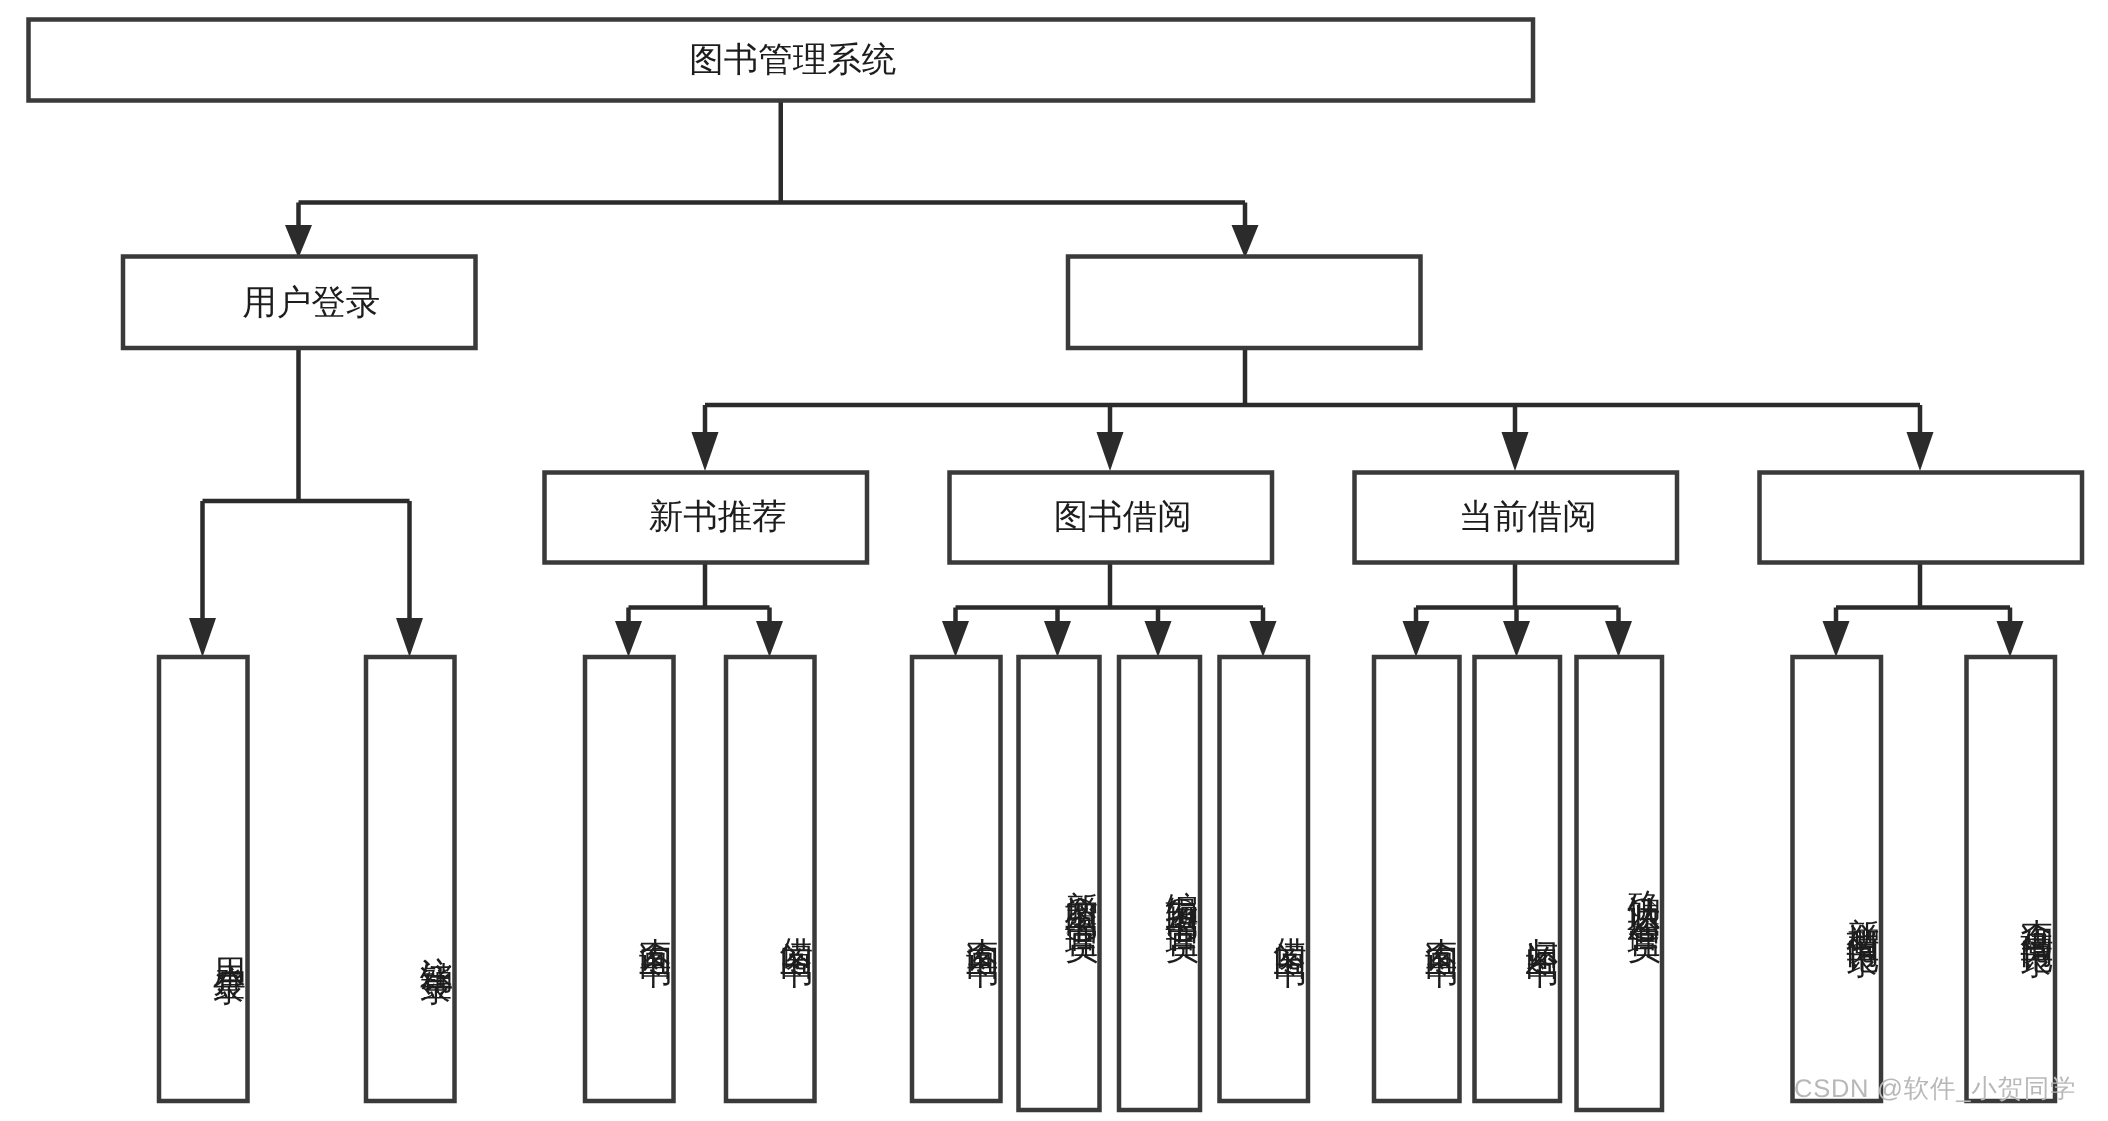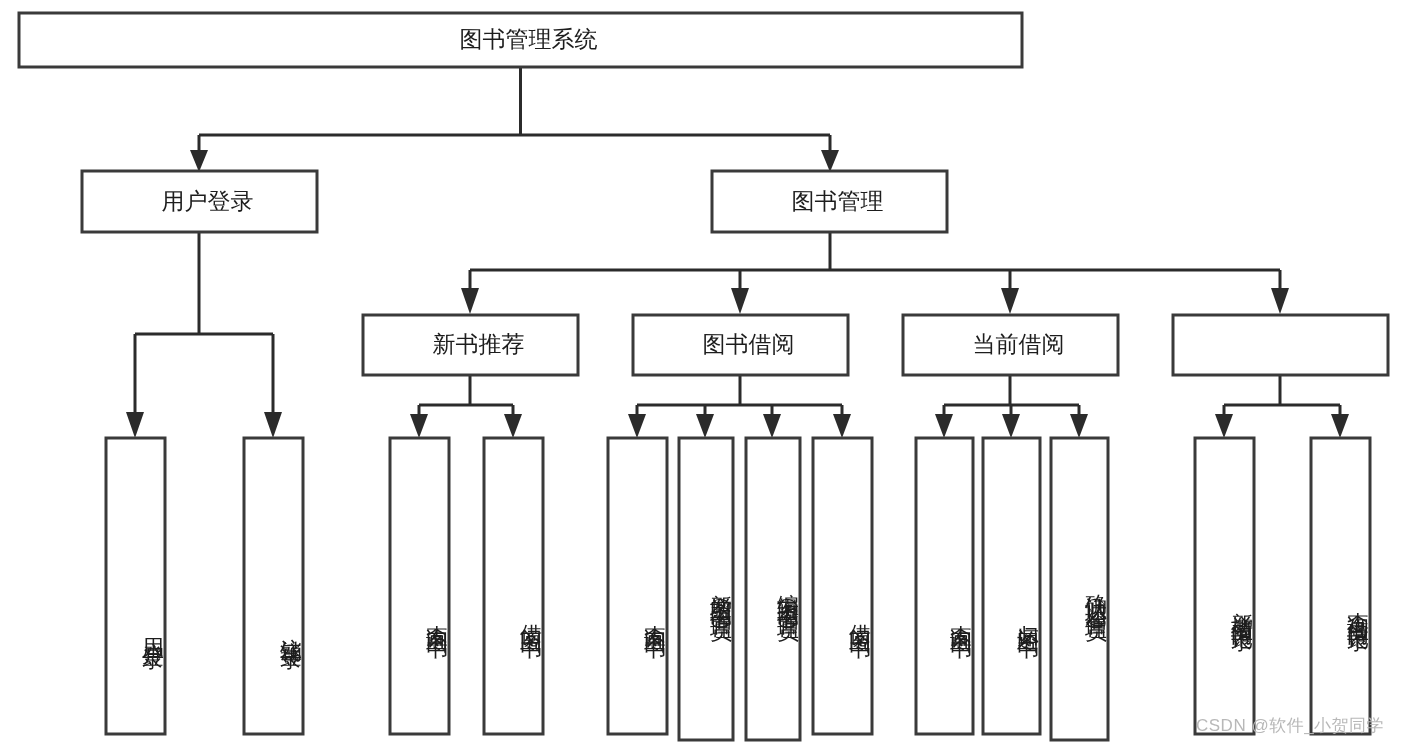--- a/index.html
+++ b/index.html
@@ -173,21 +173,20 @@
       <rect class="node-box" x="1051" y="438" width="57" height="302"></rect>
 
       <rect class="node-box" x="1195" y="438" width="59" height="296"></rect>
       <rect class="node-box" x="1311" y="438" width="59" height="296"></rect>
     </g>
   </svg>
 
   <div class="node-label horizontal" style="left:19px; top:13px; width:1003px; height:54px;">图书管理系统</div>
 
   <div class="node-label horizontal" style="left:82px; top:171px; width:235px; height:61px;">用户登录</div>
-  <div class="node-label horizontal" style="left:712px; top:171px; width:235px; height:61px;">图书管理</div>
 
   <div class="node-label horizontal" style="left:363px; top:315px; width:215px; height:60px;text-align:right;">新书推荐</div>
   <div class="node-label horizontal" style="left:633px; top:315px; width:215px; height:60px;">图书借阅</div>
   <div class="node-label horizontal" style="left:903px; top:315px; width:215px; height:60px;">当前借阅</div>
 
   <div class="node-label vertical" style="left:106px; top:525px; width:59px; height:200px;">用户登录</div>
   <div class="node-label vertical" style="left:244px; top:525px; width:59px; height:200px;">注销登录</div>
 
   <div class="node-label vertical" style="left:390px; top:512px; width:59px; height:200px;">查询图书</div>
   <div class="node-label vertical" style="left:484px; top:512px; width:59px; height:200px;">借阅图书</div>

